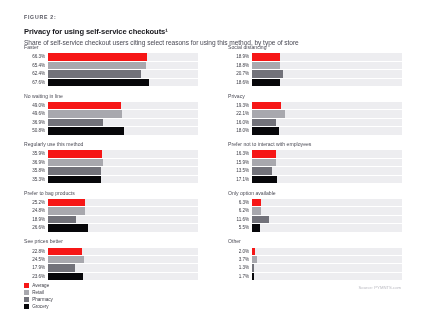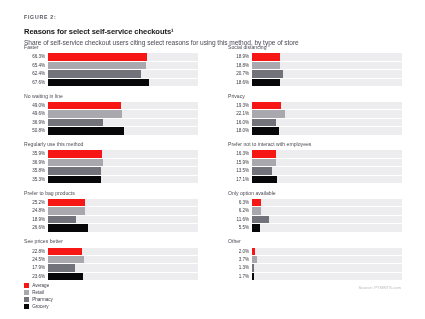--- a/index.html
+++ b/index.html
@@ -126,21 +126,21 @@
     letter-spacing:0.02px;
   }
 </style>
 </head>
 <body>
 
 <div class="page">
 
   <div class="hdr">
     <div class="figlabel">FIGURE 2:</div>
-    <div class="title">Reasons for select self-service checkouts¹</div>
+    <div class="title">Privacy for using self-service checkouts¹</div>
     <div class="subtitle">Share of self-service checkout users citing select reasons for using this method, by type of store</div>
   </div>
 
   <div class="grid">
       <div class="panel">
         <div class="panel-title">Faster</div>
         <div class="rows">
           <div class="row">
             <div class="rowval">66.3%</div>
             <div class="track">

